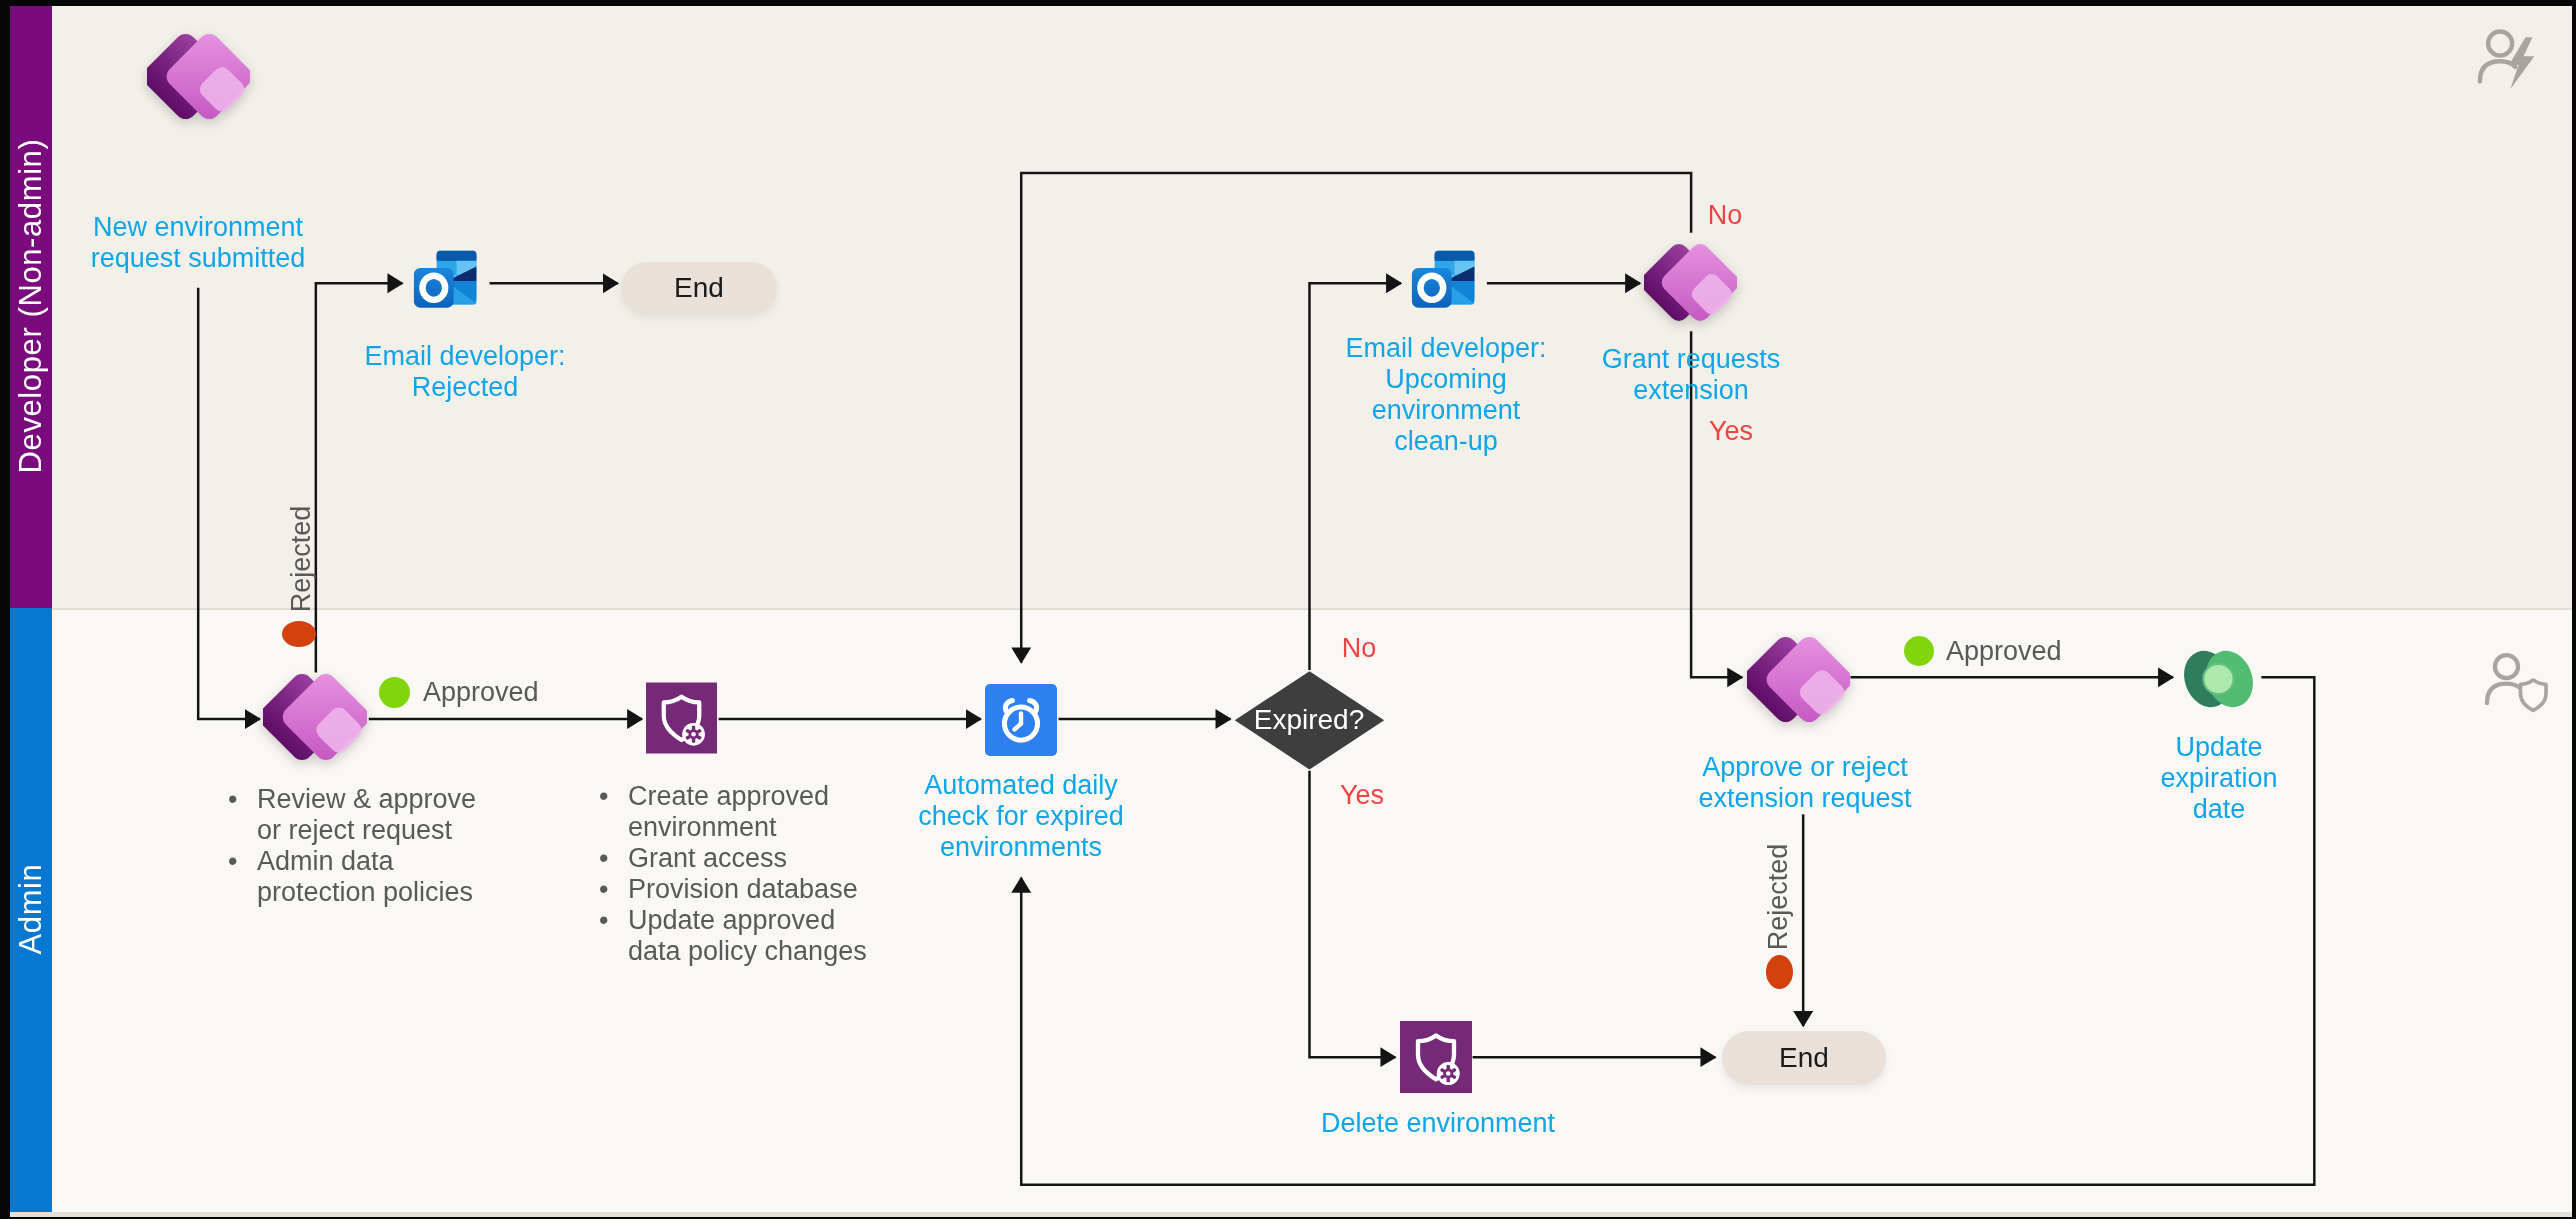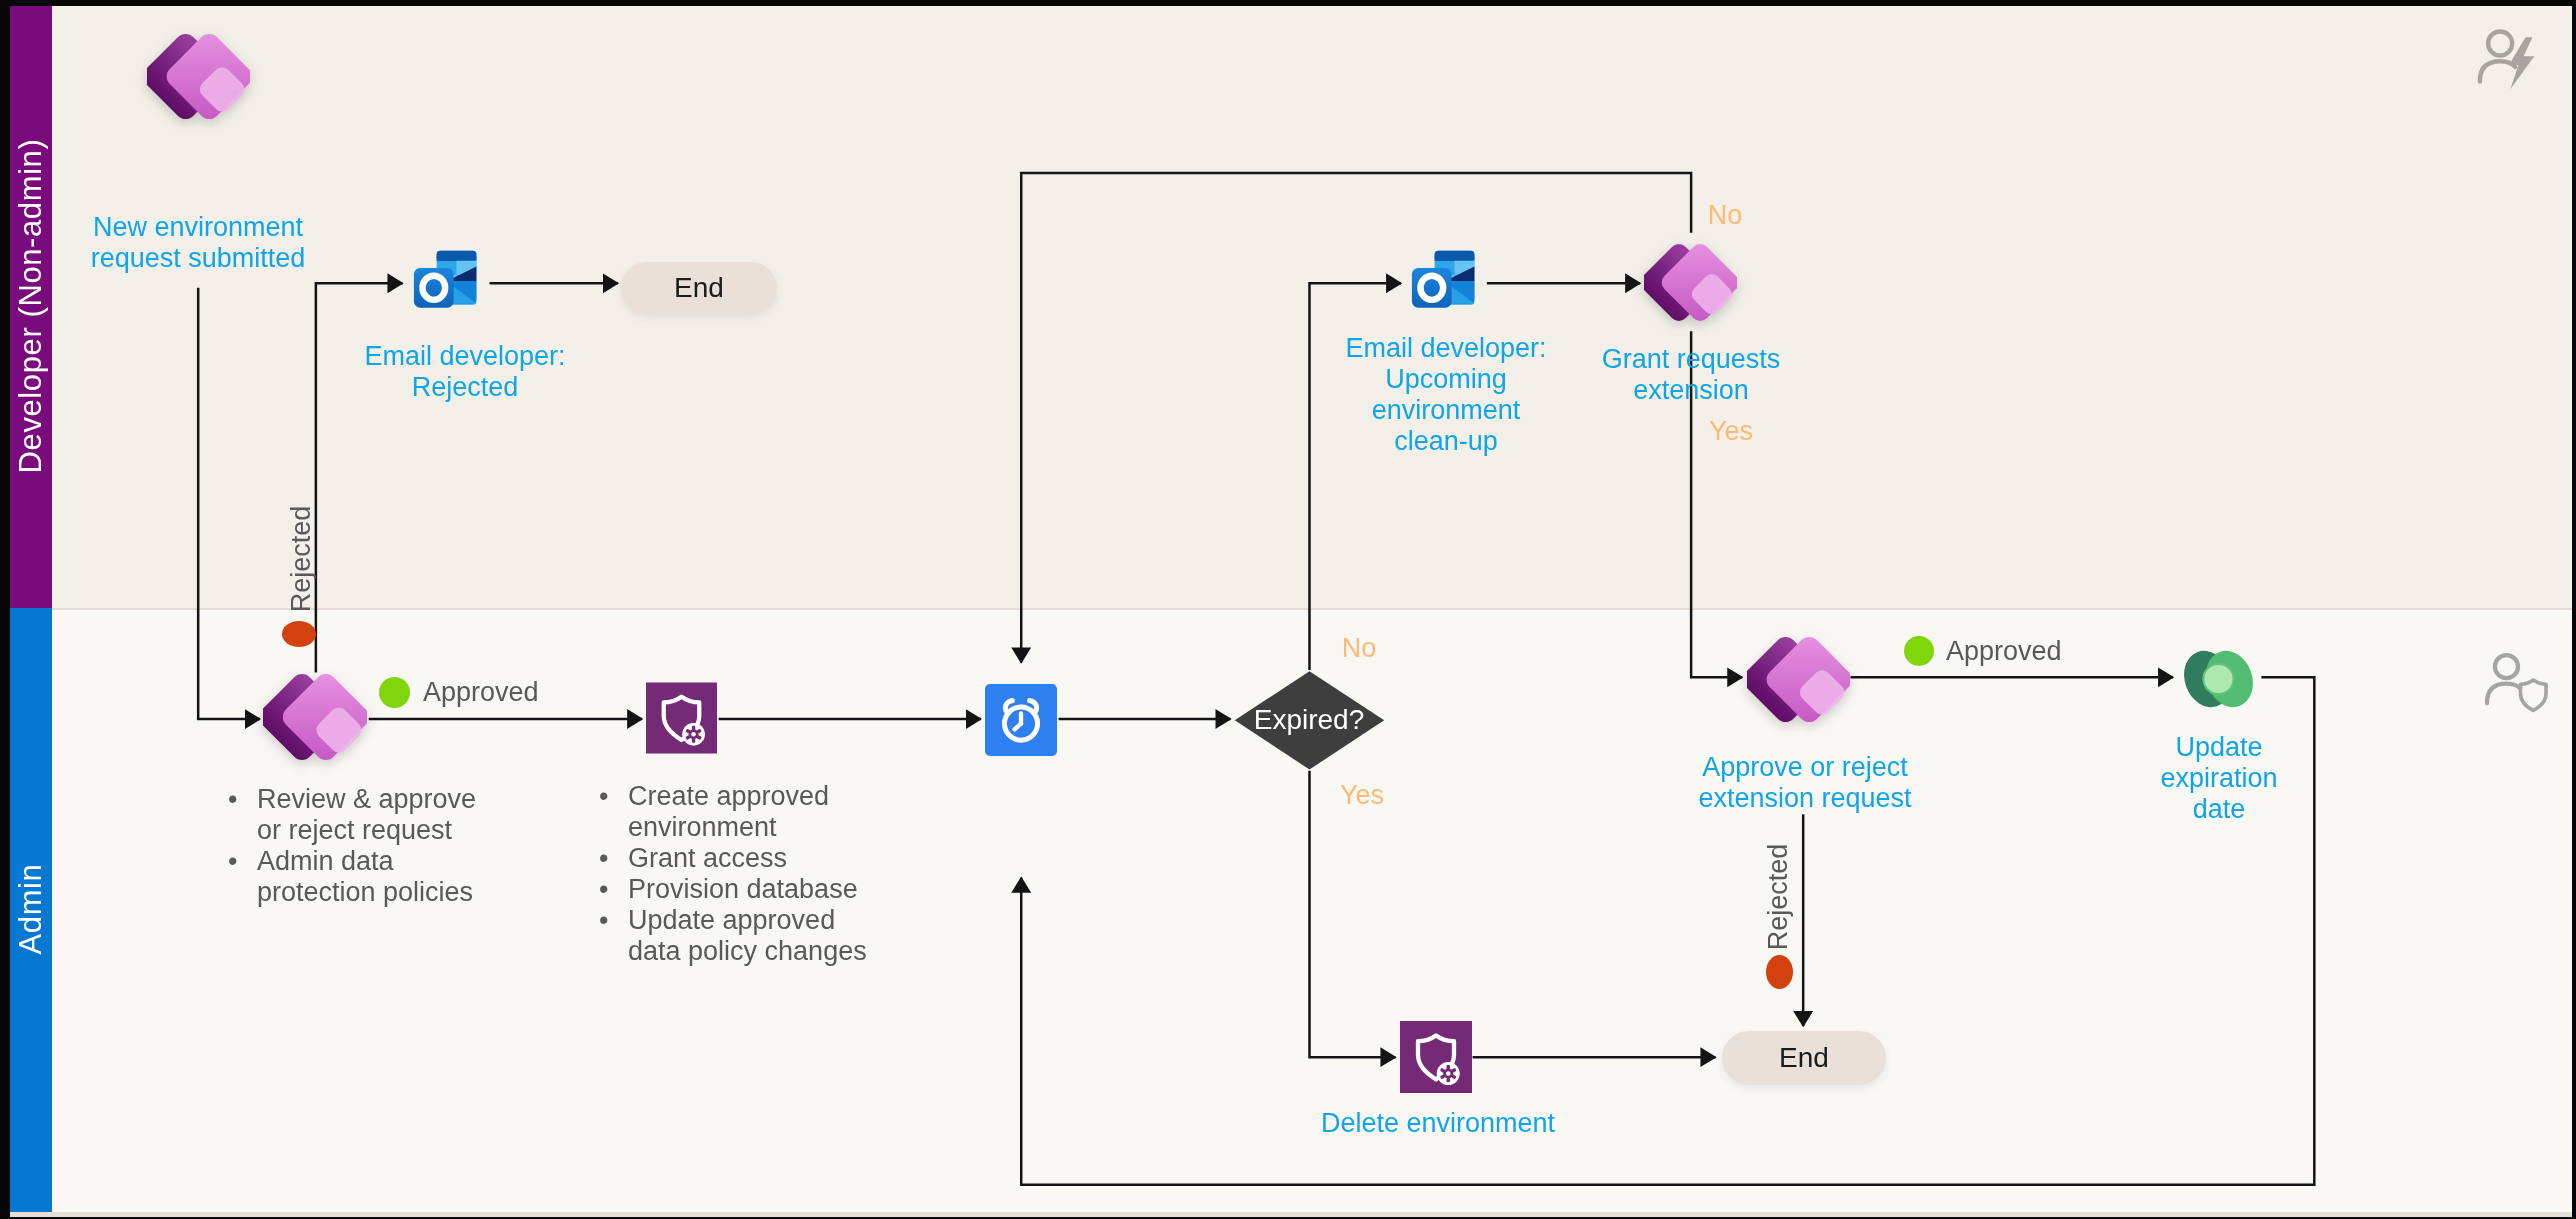--- a/index.html
+++ b/index.html
@@ -9,21 +9,21 @@
   .dev-bg{top:6.2px;height:602px;background:#f2f0e9;}
   .admin-bg{top:608px;height:604px;background:#f9f8f5;}
   .divider{position:absolute;left:10px;top:608px;width:2562px;height:1.9px;background:#e3ddd3;}
   .bottom-strip{position:absolute;left:10px;top:1212px;width:2562px;height:5px;background:#e6dfd5;}
   .lane-bar{position:absolute;left:10px;width:42px;}
   .vlabel{position:absolute;white-space:nowrap;color:#ffffff;font-size:31px;
           transform:translate(-50%,-50%) rotate(-90deg);letter-spacing:0.6px;}
   .cap{position:absolute;transform:translateX(-50%);text-align:center;color:#0ea5e9;
        font-size:27px;line-height:31px;white-space:nowrap;}
   .lbl{position:absolute;transform:translateY(-50%);color:#595959;font-size:27px;white-space:nowrap;}
-  .lblc{position:absolute;transform:translate(-50%,-50%);color:#fdba74;font-size:27px;white-space:nowrap;text-align:right;}
+  .lblc{position:absolute;transform:translate(-50%,-50%);color:#ef4444;font-size:27px;white-space:nowrap;text-align:right;}
   .rot{position:absolute;transform:translate(-50%,-50%) rotate(-90deg);color:#595959;
        font-size:27px;white-space:nowrap;}
   .pill{position:absolute;background:#e9e1d9;border-radius:27px;display:flex;align-items:center;
         justify-content:center;color:#1b1b1b;font-size:28px;box-shadow:0 3.7px 8.7px rgba(0,0,0,.07);}
   .blist{position:absolute;color:#595959;font-size:27px;line-height:31px;}
   .brow{display:flex;}
   .bdot{width:29px;flex:none;}
   .icon{position:absolute;}
   .icon svg{width:100%;height:100%;display:block;}
   .shadowed svg{filter:drop-shadow(0 4.4px 5.6px rgba(0,0,0,.18));}
@@ -212,20 +212,25 @@
   <div class="icon" style="left:985px;top:684px;width:72px;height:72px;">
     <svg viewBox="0 0 100 100">
       <rect width="100" height="100" rx="7" fill="#2e80f0"></rect>
       <circle cx="50" cy="55" r="23" fill="none" stroke="#ffffff" stroke-width="7"></circle>
       <path d="M29,37 Q26,26 38,23" stroke="#ffffff" stroke-width="7" fill="none" stroke-linecap="round"></path>
       <path d="M71,37 Q74,26 62,23" stroke="#ffffff" stroke-width="7" fill="none" stroke-linecap="round"></path>
       <path d="M50,55 V41" stroke="#ffffff" stroke-width="6" stroke-linecap="round"></path>
       <path d="M50,55 L41,63" stroke="#ffffff" stroke-width="6" stroke-linecap="round"></path>
     </svg>
   </div>
+  <div class="cap" style="left:1021px;top:770px;">
+    <div>Automated daily</div>
+    <div>check for expired</div>
+    <div>environments</div>
+  </div>
 
   <div class="dtext" style="left:1309px;top:720px;">Expired?</div>
   <div class="lblc" style="left:1359px;top:648px;">No</div>
   <div class="lblc" style="left:1362px;top:795px;">Yes</div>
 
   <div class="icon" style="left:1406px;top:248px;width:80px;height:71px;">
     <svg viewBox="0 0 100 100">
       <rect x="34" y="4" width="56" height="76" rx="5" fill="#2ea7e8"></rect>
       <rect x="34" y="4" width="56" height="14" rx="5" fill="#0a59ad"></rect>
       <rect x="34" y="12" width="56" height="6" fill="#0a59ad"></rect>

